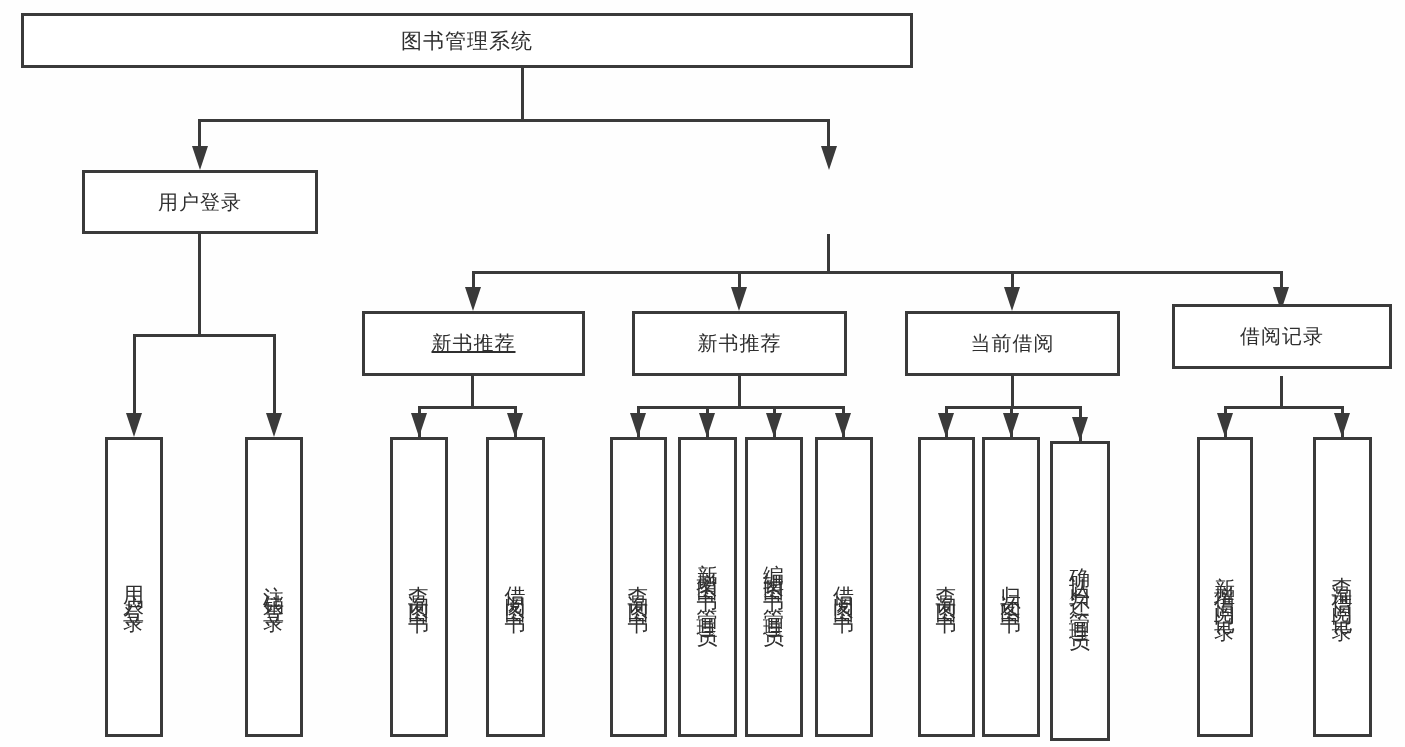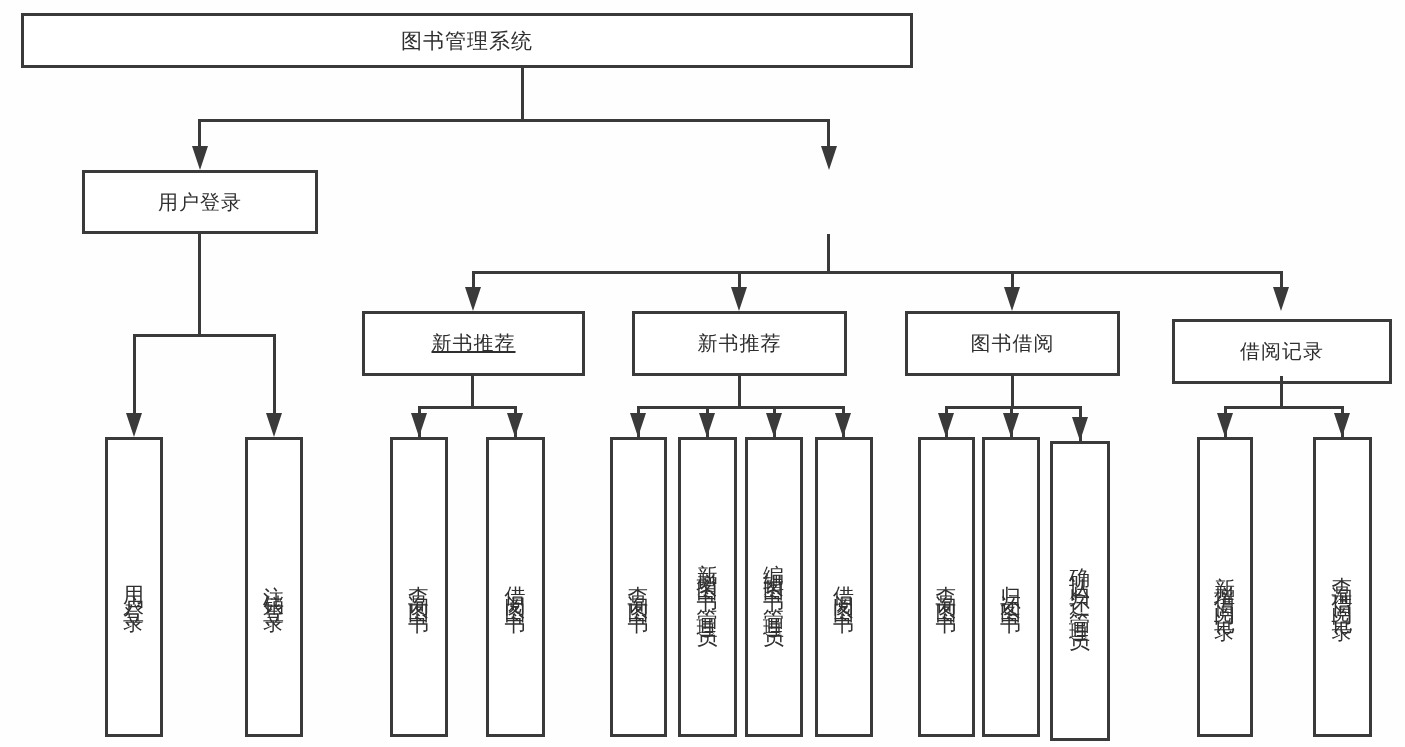--- a/index.html
+++ b/index.html
@@ -95,23 +95,23 @@
   <div class="vl" style="left:1280px;top:271px;height:20px;"></div>
   <div class="arrow" style="left:1273px;top:287px;"></div>
 
   <div class="node" style="left:362px;top:311px;width:223px;height:65px;text-decoration:underline;">
     <span>新书推荐</span>
   </div>
   <div class="node" style="left:632px;top:311px;width:215px;height:65px;">
     <span>新书推荐</span>
   </div>
   <div class="node" style="left:905px;top:311px;width:215px;height:65px;">
-    <span>图书借阅</span>
+    <span>当前借阅</span>
   </div>
-  <div class="node" style="left:1172px;top:319px;width:220px;height:65px;">
+  <div class="node" style="left:1172px;top:304px;width:220px;height:65px;">
     <span>借阅记录</span>
   </div>
 
   <div class="vl" style="left:471px;top:376px;height:32px;"></div>
   <div class="hl" style="left:418px;top:406px;width:99px;"></div>
   <div class="vl" style="left:418px;top:406px;height:31px;"></div>
   <div class="arrow" style="left:411px;top:413px;"></div>
   <div class="vl" style="left:514px;top:406px;height:31px;"></div>
   <div class="arrow" style="left:507px;top:413px;"></div>
 

